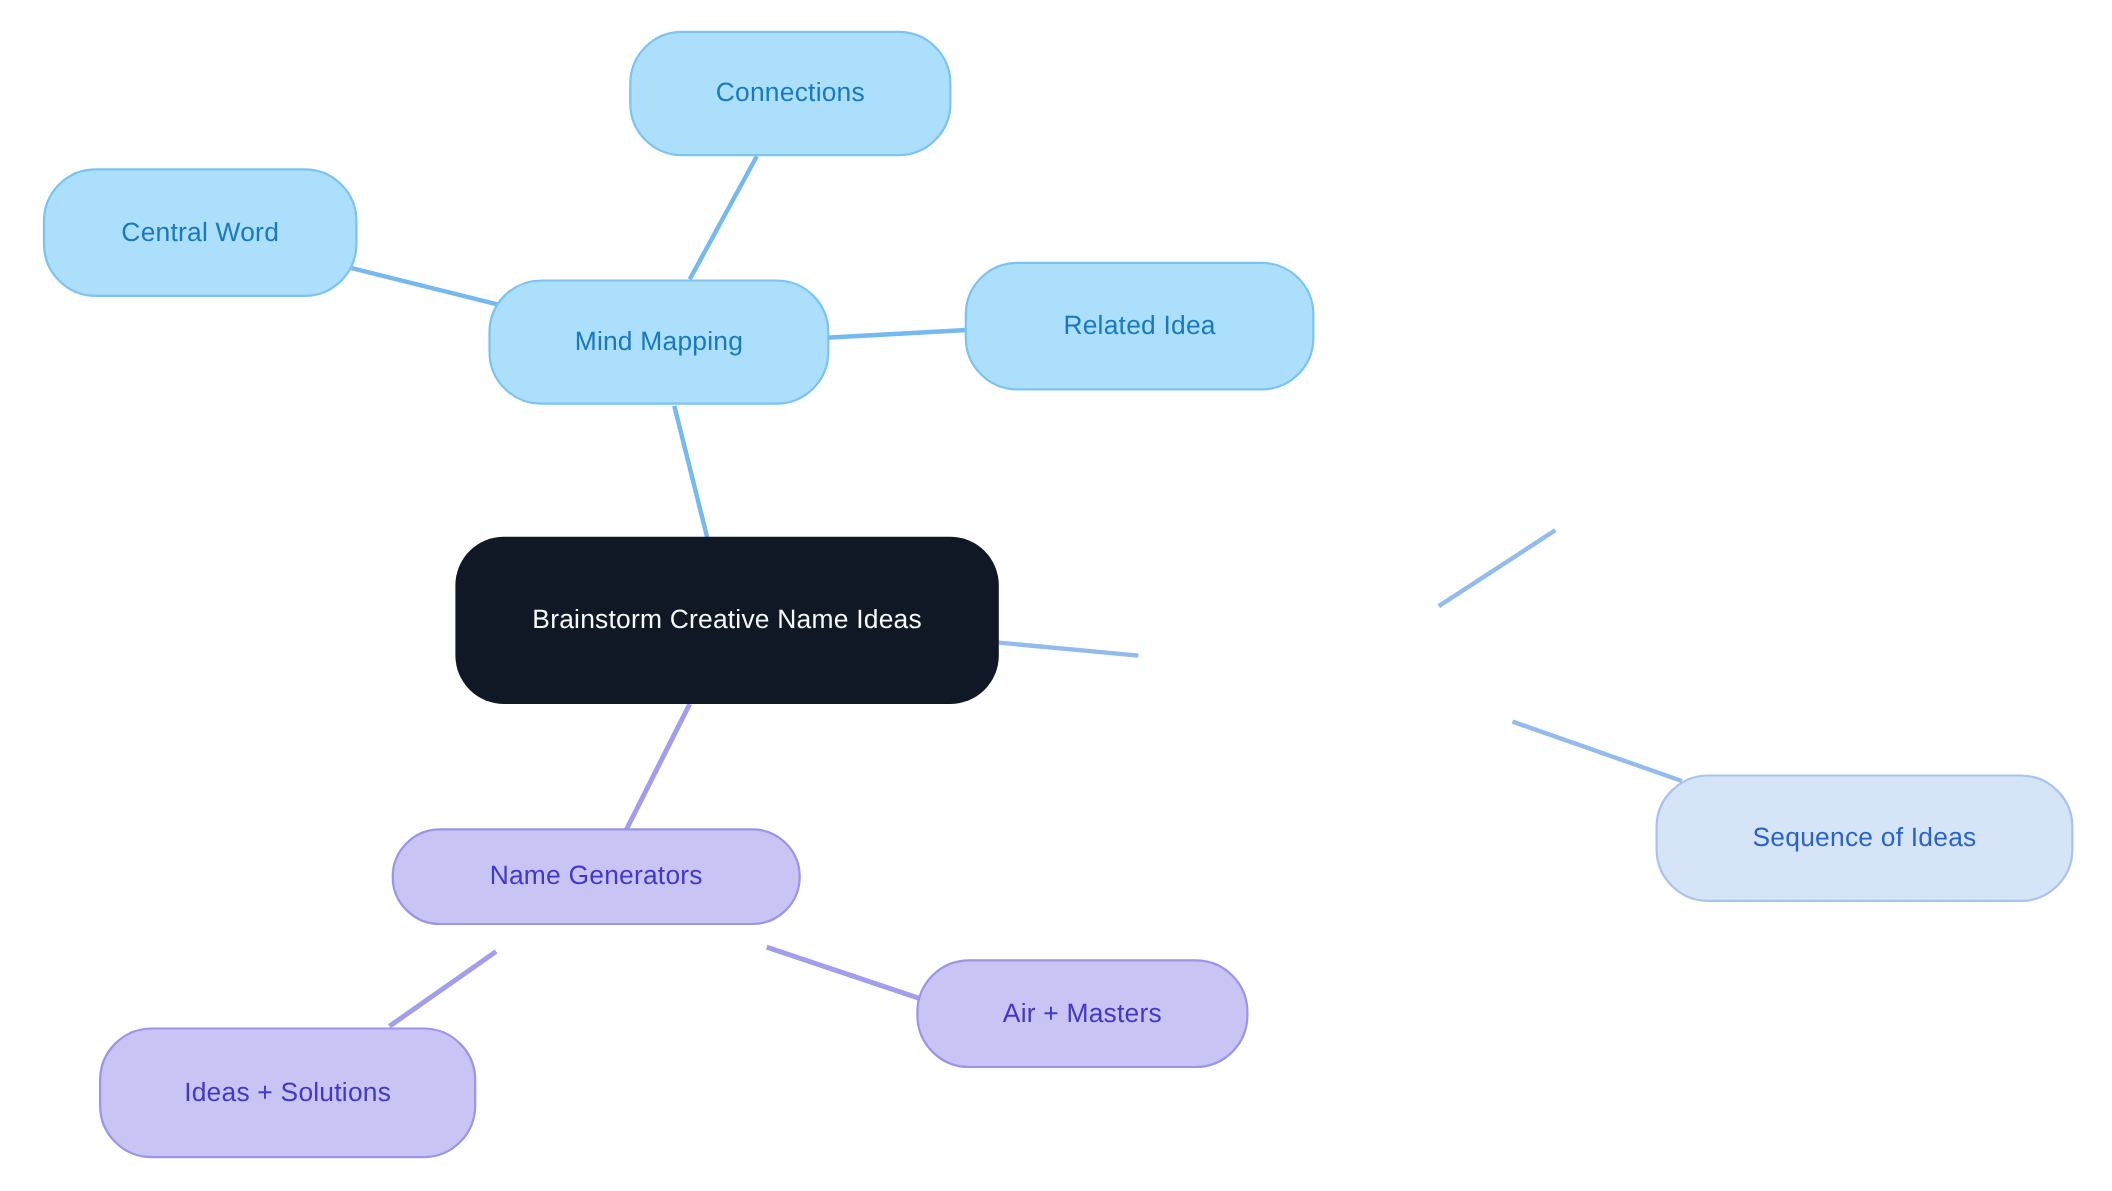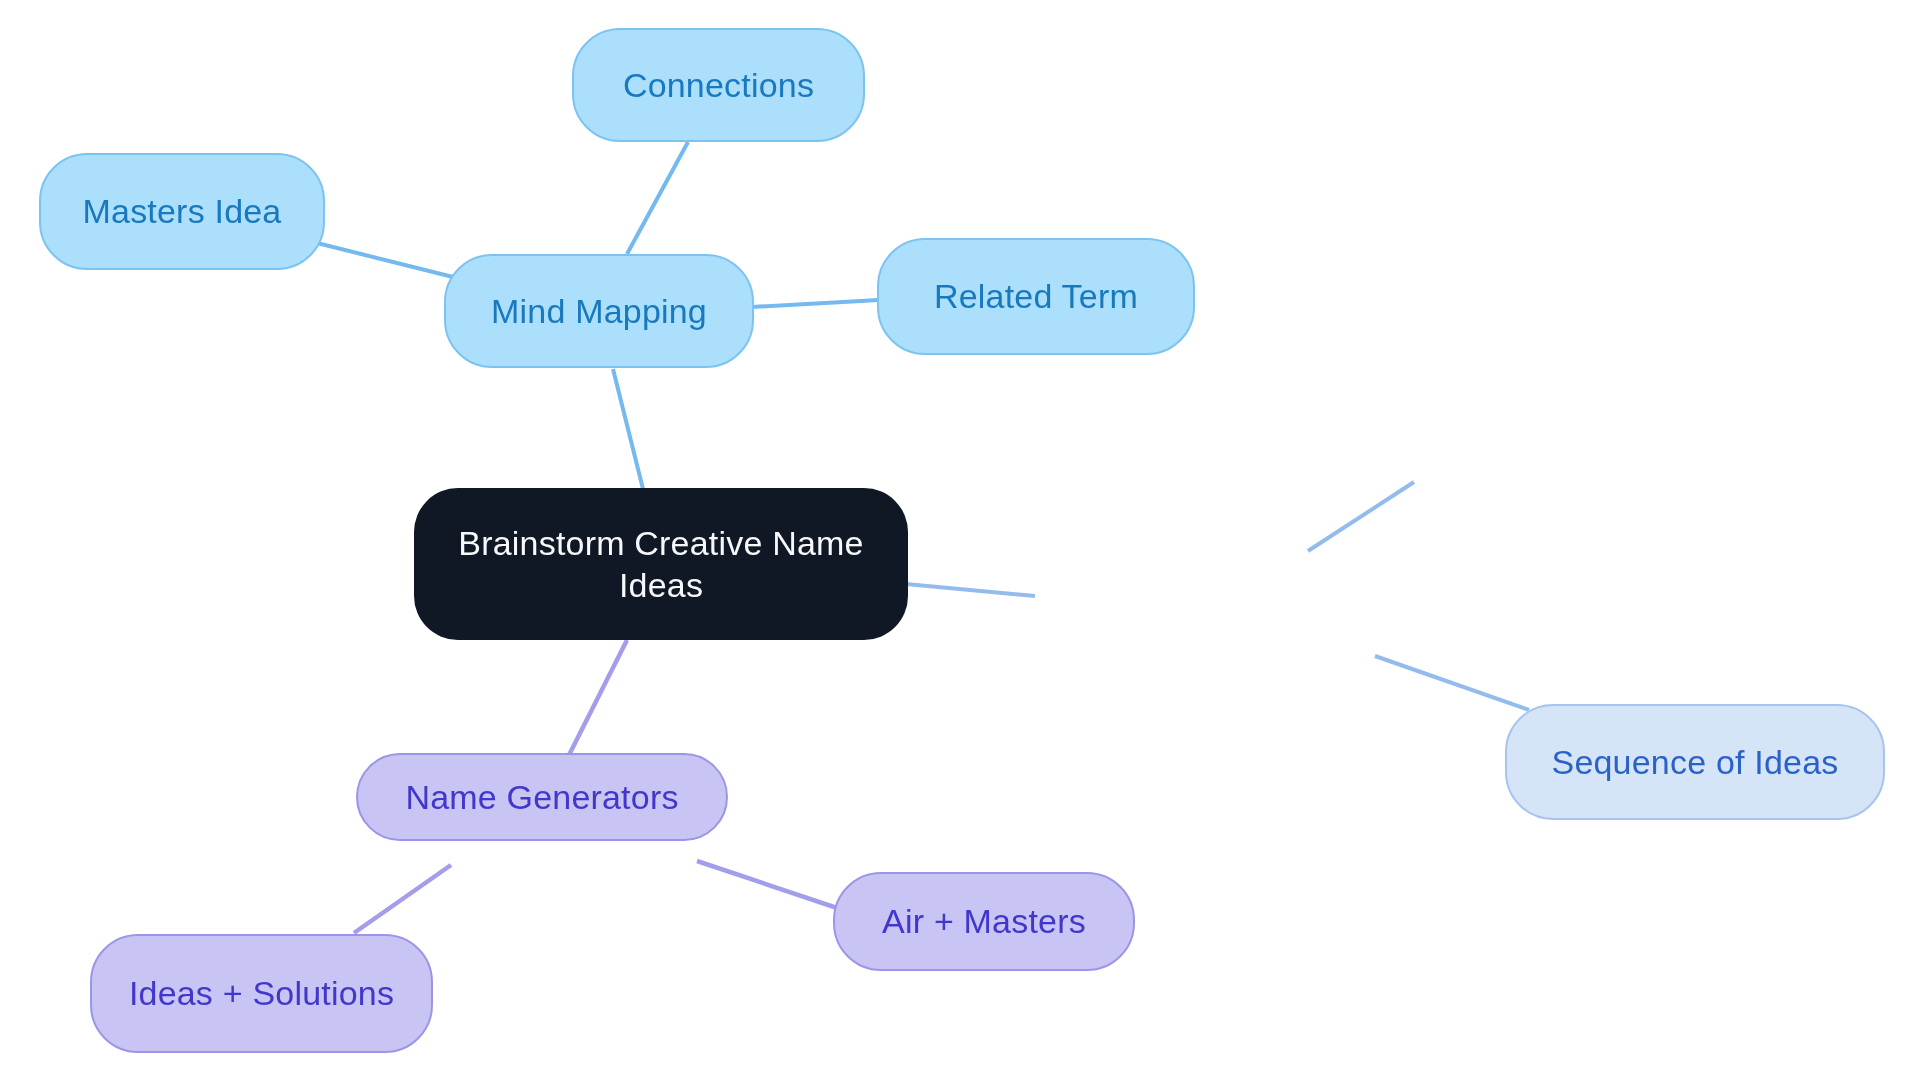--- a/index.html
+++ b/index.html
@@ -26,21 +26,21 @@
   .node {
     position: absolute;
     z-index: 2;
     display: flex;
     align-items: center;
     justify-content: center;
     text-align: center;
     box-sizing: border-box;
     border-radius: 48px;
     border: 2.5px solid transparent;
-    font-size: 34px;
+    font-size: 24px;
     font-weight: 400;
     letter-spacing: 0.2px;
     cursor: default;
     line-height: 1.25;
   }
   .node--root {
     background: #101826;
     color: #F7F8FA;
     border: none;
     border-radius: 44px;
@@ -94,23 +94,23 @@
     <line x1="451" y1="865" x2="354" y2="933" stroke="#A39EEB" stroke-width="4.5"></line>
     <line x1="697" y1="861" x2="852" y2="913" stroke="#A39EEB" stroke-width="4.5"></line>
   </svg>
 
   <div id="n-mind-mapping" class="node node--sky">Mind Mapping</div>
 
   <div id="n-central" class="node node--root">Brainstorm Creative Name Ideas</div>
 
   <div id="n-connections" class="node node--sky">Connections</div>
 
-  <div id="n-central-idea" class="node node--sky">Masters Idea</div>
+  <div id="n-central-idea" class="node node--sky">Central Word</div>
 
-  <div id="n-related-terms" class="node node--sky">Related Term</div>
+  <div id="n-related-terms" class="node node--sky">Related Idea</div>
 
 
 
   <div id="n-sequence-of-ideas" class="node node--peri">Sequence of Ideas</div>
 
   <div id="n-name-generators" class="node node--violet">Name Generators</div>
 
   <div id="n-cool-solutions" class="node node--violet">Ideas + Solutions</div>
 
   <div id="n-air-masters" class="node node--violet">Air + Masters</div>

